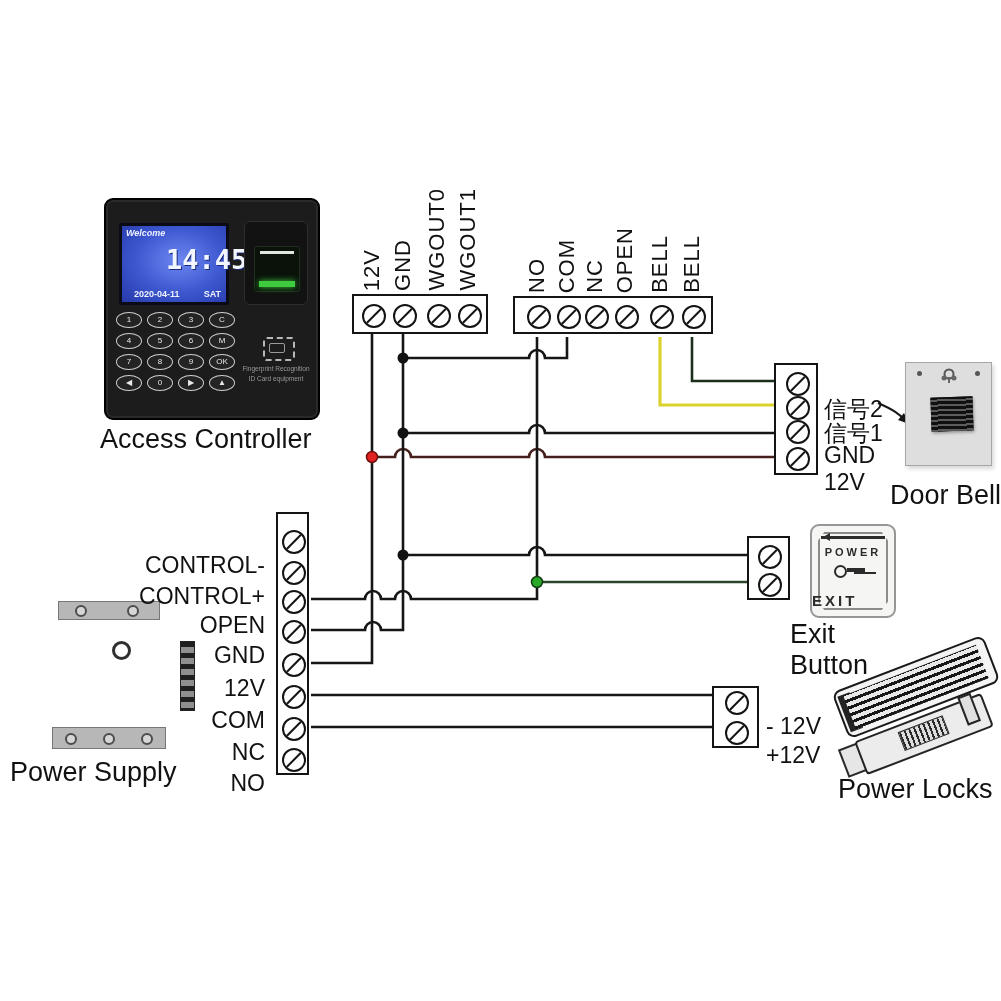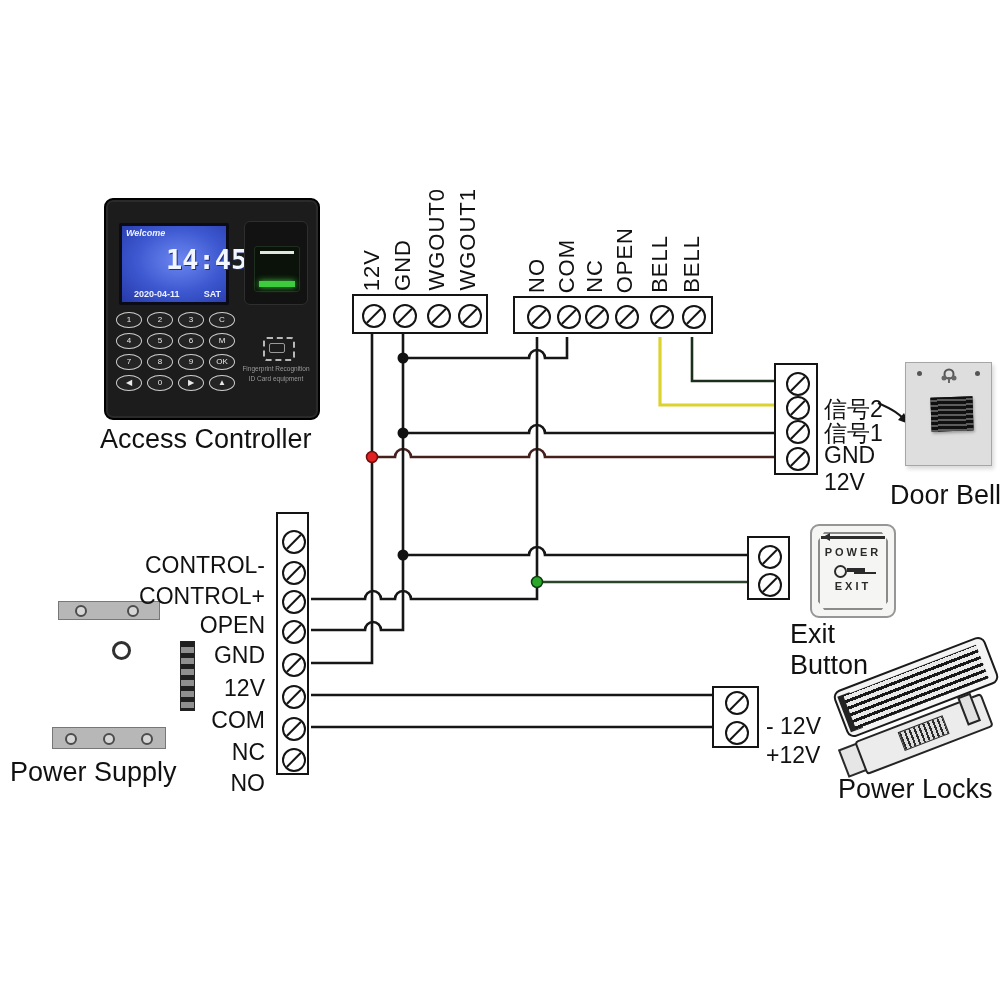--- a/index.html
+++ b/index.html
@@ -63,21 +63,21 @@
   .eb-plate{position:absolute;left:6px;top:6px;right:6px;bottom:6px;border:2px solid #8b8b8b;
       clip-path:polygon(9% 0,91% 0,100% 11%,100% 89%,91% 100%,9% 100%,0 89%,0 11%);}
   .eb-bar{position:absolute;left:9px;top:10px;right:9px;height:3px;background:#2d2d2d;}
   .eb-bar::before{content:'';position:absolute;left:-2px;top:-3px;border:4.5px solid transparent;border-right:7px solid #2d2d2d;}
   .eb-door{position:absolute;left:0;right:0;top:20px;text-align:center;font-size:11px;font-weight:bold;
       letter-spacing:3px;color:#2b2b2b;}
   .eb-key{position:absolute;left:22px;top:38px;width:34px;height:12px;}
   .eb-key::before{content:'';position:absolute;left:0;top:1px;width:9px;height:9px;border:2.5px solid #2b2b2b;border-radius:50%;}
   .eb-key::after{content:'';position:absolute;left:13px;top:4px;width:18px;height:3.5px;background:#2b2b2b;
       box-shadow:12px 3px 0 -1px #2b2b2b, 6px 3px 0 -1px #2b2b2b;}
-  .eb-exit{position:absolute;left:0;right:0;top:54px;text-align:center;font-size:11px;font-weight:bold;
+  .eb-exit{position:absolute;left:0;right:0;top:66px;font-size:15px;font-weight:bold;
       letter-spacing:3px;color:#2b2b2b;}
   
   .pl-body{position:absolute;left:835px;top:662px;width:158px;height:46px;transform:rotate(-21deg);
       background:#f4f4f4;border:2px solid #1a1a1a;border-radius:8px;z-index:2;}
   .pl-body::after{content:'';position:absolute;left:8px;top:5px;right:8px;bottom:5px;
       background:repeating-linear-gradient(0deg,#181818 0 3px,#e9e9e9 3px 7px);}
   .pl-body::before{content:'';position:absolute;left:2px;top:4px;width:13px;bottom:4px;background:#222;}
   .pl-arm{position:absolute;left:856px;top:716px;width:132px;height:32px;transform:rotate(-21deg);
       background:#ececec;border:2px solid #242424;border-radius:4px;z-index:2;}
   .pl-arm::after{content:'';position:absolute;left:42px;top:5px;width:46px;height:18px;border:1.5px solid #242424;

